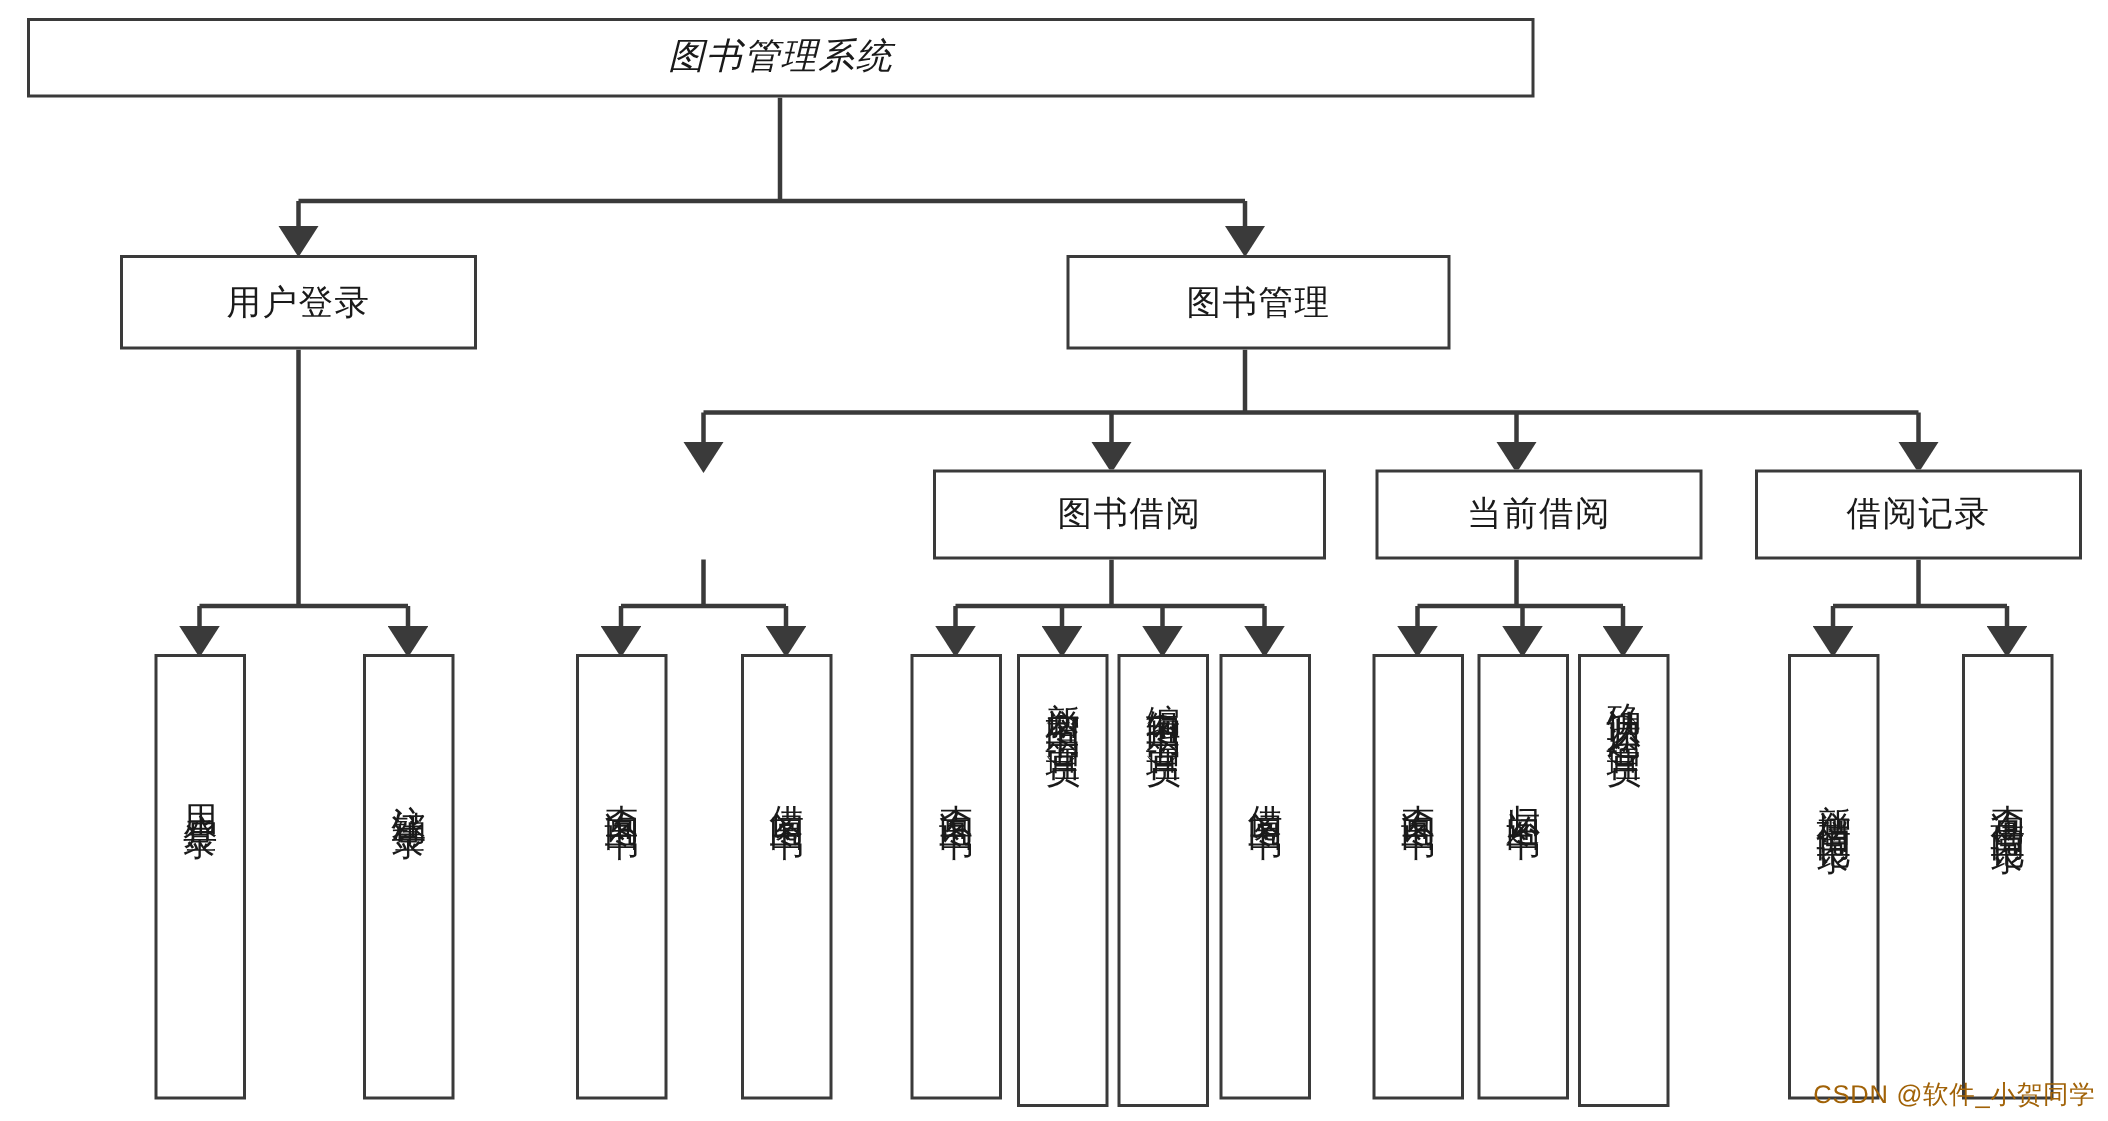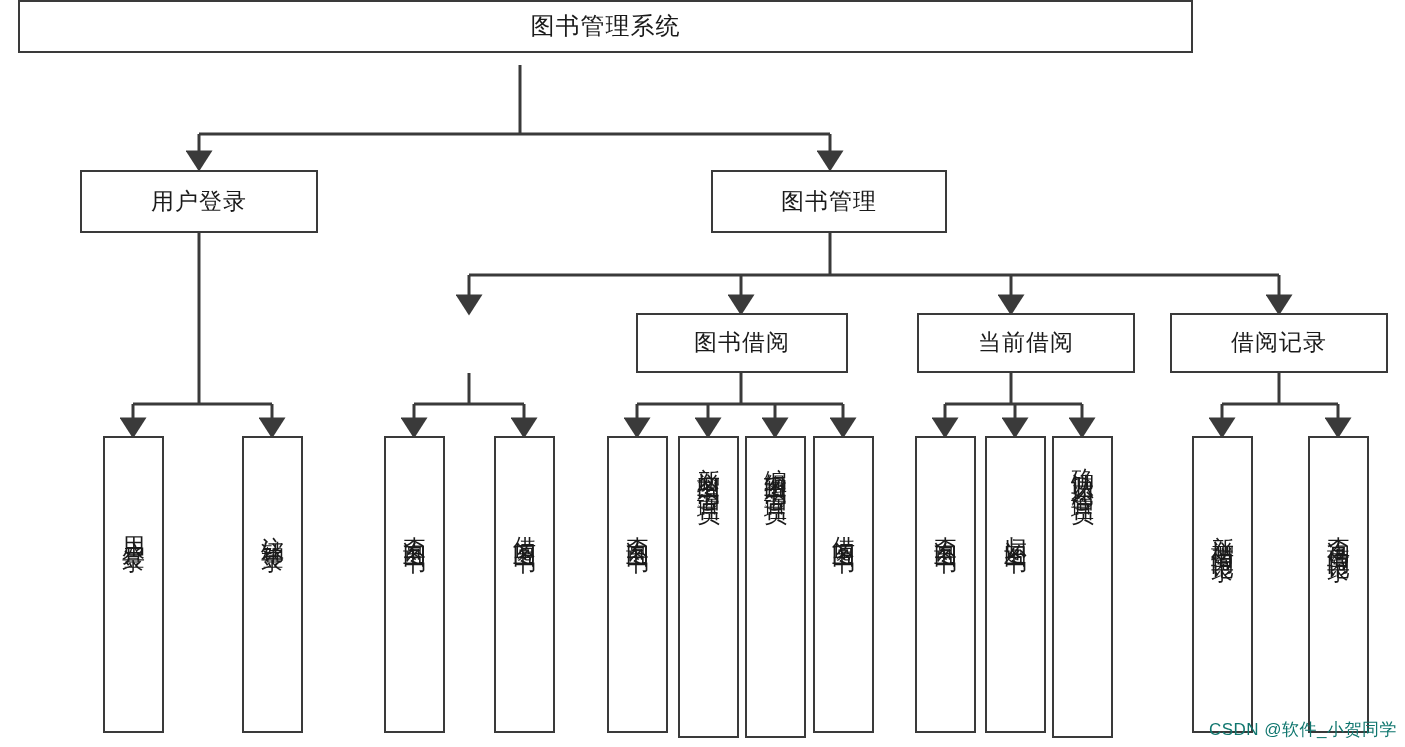--- a/index.html
+++ b/index.html
@@ -61,21 +61,21 @@
     margin-top: 70px;
   }
   .leaf-tall .vtext {
     margin-top: 2px;
   }
   .watermark {
     position: absolute;
     right: 8px;
     bottom: 6px;
     font-size: 17px;
-    color: #0f766e;
+    color: #a16207;
     letter-spacing: 0.5px;
     white-space: nowrap;
   }
 </style>
 </head>
 <body>
 
 <div id="canvas">
 
   <svg class="wires" viewBox="0 0 1405 747" xmlns="http://www.w3.org/2000/svg">
@@ -121,32 +121,32 @@
       <path d="M1015,404 L1015,427" marker-end="url(#arrow)"></path>
       <path d="M1082,404 L1082,427" marker-end="url(#arrow)"></path>
 
       <path d="M1279,373 L1279,404"></path>
       <path d="M1222,404 L1338,404"></path>
       <path d="M1222,404 L1222,427" marker-end="url(#arrow)"></path>
       <path d="M1338,404 L1338,427" marker-end="url(#arrow)"></path>
     </g>
   </svg>
 
-  <div class="node horiz root" style="left:18px; top:0; width:1175px; height:53px;">
+  <div class="node horiz root" style="left:18px; top:12px; width:1005px; height:53px;font-style:italic;">
     <span>图书管理系统</span>
   </div>
 
   <div class="node horiz" style="left:80px; top:170px; width:238px; height:63px;">
     <span>用户登录</span>
   </div>
-  <div class="node horiz" style="left:711px; top:170px; width:236px; height:63px;">
+  <div class="node horiz" style="left:711px; top:170px; width:256px; height:63px;">
     <span>图书管理</span>
   </div>
 
-  <div class="node horiz" style="left:636px; top:313px; width:212px; height:60px;">
+  <div class="node horiz" style="left:622px; top:313px; width:262px; height:60px;">
     <span>图书借阅</span>
   </div>
   <div class="node horiz" style="left:902px; top:313px; width:218px; height:60px;margin-left:15px;">
     <span>当前借阅</span>
   </div>
   <div class="node horiz" style="left:1170px; top:313px; width:218px; height:60px;">
     <span>借阅记录</span>
   </div>
 
   <div class="node leaf leaf-mid" style="left:103px; top:436px; width:61px; height:297px;">

